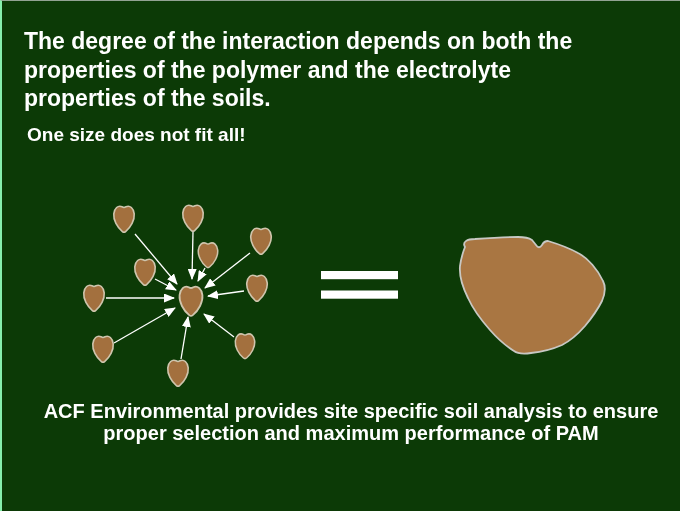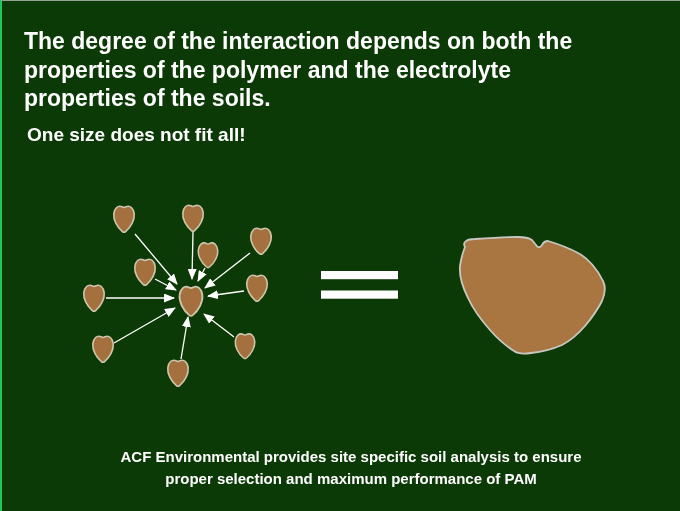--- a/index.html
+++ b/index.html
@@ -2,41 +2,40 @@
 <html><head>
 <meta charset="utf-8">
 <style>
   html,body{margin:0;padding:0;background:#111;}
   .slide{
     position:relative;
     width:680px;height:511px;
     box-sizing:border-box;
     background:var(--background,#0c3a06);
     border-top:1px solid #93a393;
-    border-left:2px solid #22c55e;
+    border-left:2px solid #86efac;
     overflow:hidden;
     font-family:"Liberation Sans", sans-serif;
     font-weight:bold;
     color:var(--text,#ffffff);
   }
   .heading{
     position:absolute;left:22px;top:26px;width:630px;
     font-size:23px;line-height:28.5px;
     white-space:pre-line;
   }
   .subheading{
     position:absolute;left:25px;top:120px;width:630px;
     font-size:19px;line-height:28px;
   }
   .footer{
     position:absolute;left:20px;right:0;top:399px;
     text-align:center;
-    font-size:15px;line-height:22px;
+    font-size:20px;line-height:22px;
     white-space:pre-line;
-    margin-top:46px;
   }
   svg.diagram{position:absolute;left:0;top:0;width:680px;height:511px;}
   .arrow{stroke:var(--arrow,#ffffff);stroke-width:1.3;}
   #ah path{fill:var(--arrow,#ffffff);}
   .particle{
     fill:var(--particle_fill,#a3703e);
     stroke:var(--particle_outline,#cfc5ad);
     stroke-width:1.6;
   }
   .equals-bar{fill:var(--equals,#ffffff);}

